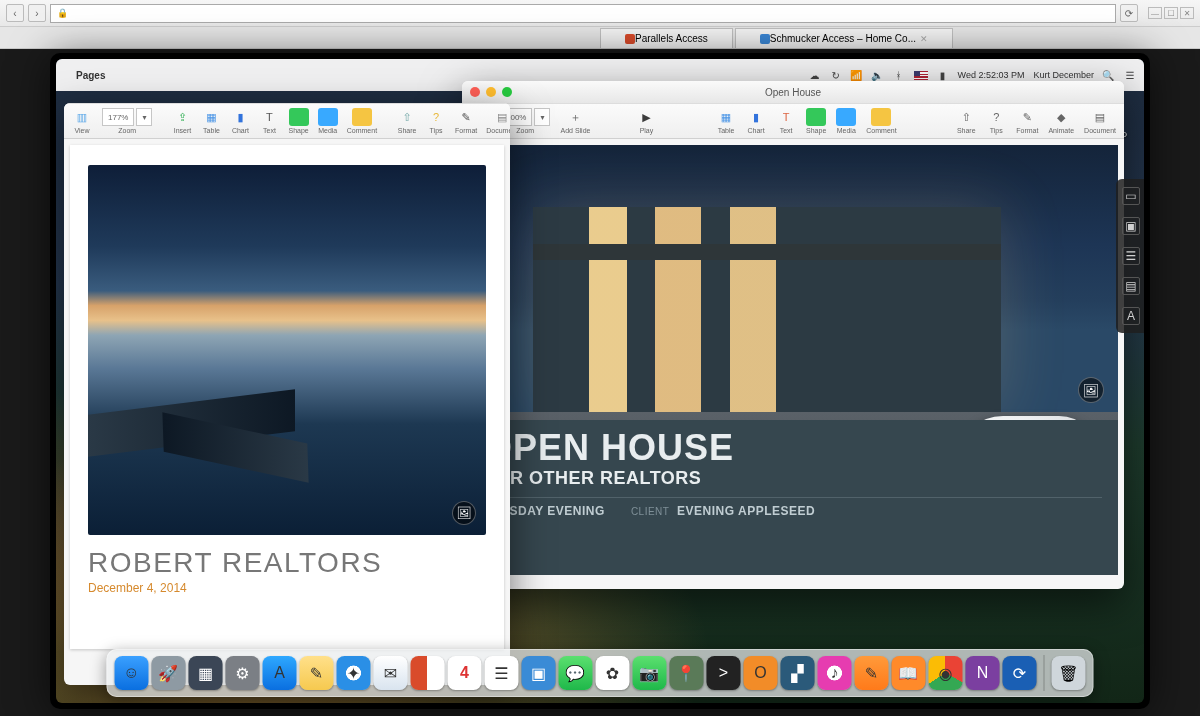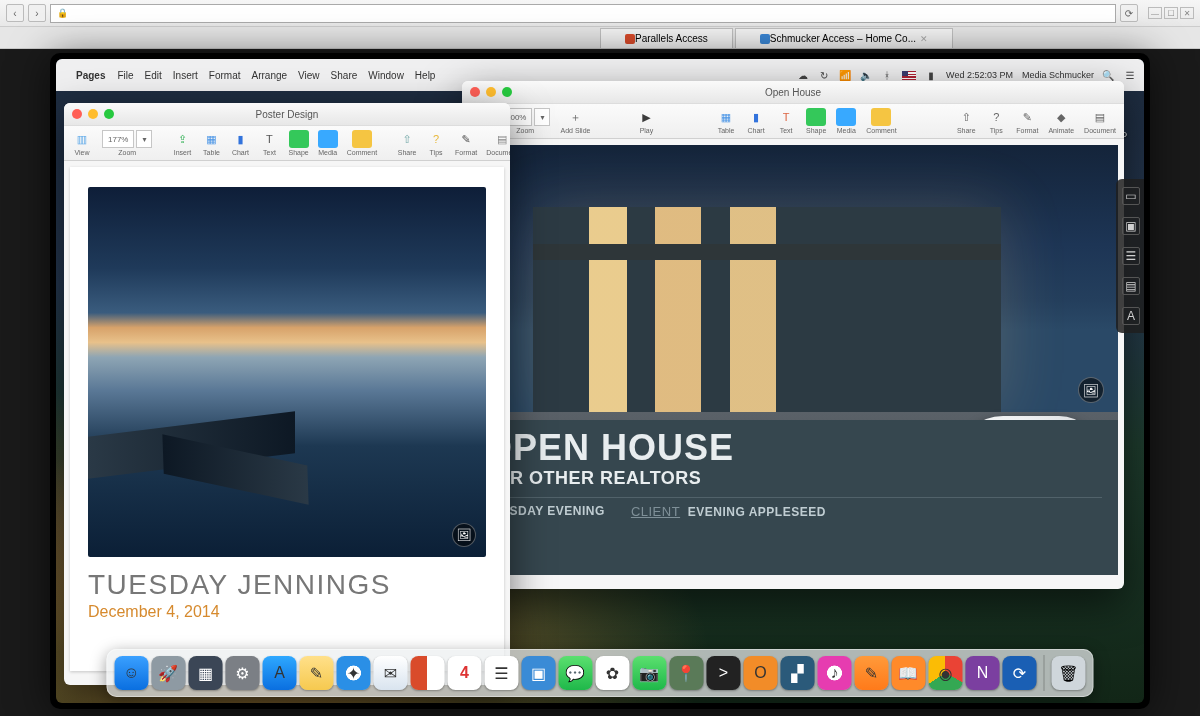--- a/index.html
+++ b/index.html
@@ -60,42 +60,42 @@
 .pages-win { left:8px; top:44px; width:446px; height:582px; }
 .pages-doc { background:#fff; margin:6px; height:calc(100% - 78px); box-shadow:0 1px 3px rgba(0,0,0,.2); padding:20px 18px; overflow:hidden; position:relative;}
 .pages-img { width:100%; height:370px; border-radius:2px; position:relative; overflow:hidden;
   background: linear-gradient(180deg,#0e1e38 0%,#1f3a5a 22%,#3a5c7e 34%,#d7a26a 38%,#e8c18a 42%,#8ea5b4 46%,#5a7896 55%,#1d3852 70%,#0b1f36 100%);
 }
 .pier { position:absolute; left:0; bottom:0; width:52%; height:44%; }
 .pier::before{content:"";position:absolute;left:0;bottom:56%;width:100%;height:26%;background:linear-gradient(90deg,#2a3946,#0d1824);transform:skewY(-7deg);}
 .pier::after{content:"";position:absolute;right:-6%;bottom:42%;width:70%;height:24%;background:linear-gradient(90deg,#0d1824,#2a3946);transform:skewY(14deg) rotate(-2deg);}
 .pages-img .photo-badge{position:absolute;right:10px;bottom:10px;width:24px;height:24px;border-radius:50%;background:rgba(0,0,0,.55);display:flex;align-items:center;justify-content:center;color:#fff;font-size:12px;border:1px solid rgba(255,255,255,.3);}
 .pages-name { font-size:28px; font-weight:200; letter-spacing:1.5px; color:#777; margin-top:12px; }
-.pages-date { font-size:16px; color:#d68a2e; margin-top:2px; }
+.pages-date { font-size:12px; color:#d68a2e; margin-top:2px; }
 
 
 .key-win { left:406px; top:22px; width:662px; height:508px; }
 .key-toolbar .tb-icon.play{color:#3c3c3c;}
 .key-slide { margin:6px; height:calc(100% - 78px); background:#0f1a22; position:relative; overflow:hidden;}
 .house { position:absolute; left:0; top:0; right:0; height:66%;
   background:
     linear-gradient(180deg,#14243a 0%,#1d3555 35%,#243f5d 55%,#2a4967 65%),
     #1a2a3c; }
 .house::after{content:"";position:absolute;left:10%;top:22%;width:72%;height:72%;background:
   linear-gradient(180deg,transparent 0 18%,#2e3639 18% 26%,transparent 26%),
   linear-gradient(90deg,transparent 0 12%, rgba(255,220,150,.9) 12% 20%, transparent 20% 26%, rgba(255,210,140,.85) 26% 36%, transparent 36% 42%, rgba(255,215,145,.85) 42% 52%, transparent 52% 100%),
   #2c3a43;
   box-shadow:0 0 60px rgba(255,210,140,.18);}
 .driveway{position:absolute;left:0;right:0;top:62%;height:42%;background:linear-gradient(180deg,#5a6168 0%,#3a4045 100%);}
 .car{position:absolute;right:3%;bottom:24%;width:140px;height:56px;background:radial-gradient(ellipse at 30% 30%,#fff,#c8ccd0);border-radius:44px 40px 10px 10px / 40px 40px 10px 10px;box-shadow:0 4px 10px rgba(0,0,0,.5);}
 .key-textband{position:absolute;left:0;right:0;bottom:0;height:36%;background:#36474f;padding:10px 16px;}
 .key-h1{font-size:36px;font-weight:700;color:#e8edef;letter-spacing:1px;line-height:1;}
 .key-h2{font-size:18px;font-weight:700;color:#e8edef;letter-spacing:.5px;margin-top:2px;}
 .key-row{display:flex;gap:26px;margin-top:8px;font-size:12px;color:#9fb0b8;letter-spacing:.5px;border-top:1px solid #51626a;padding-top:6px;}
-.key-row .lbl{font-size:13px;color:#7f9098;text-decoration:underline;}
+.key-row .lbl{font-size:10px;color:#7f9098;}
 .key-row .val{color:#c0cdd2;font-weight:600;}
 .key-slide .photo-badge{position:absolute;right:14px;top:54%;width:26px;height:26px;border-radius:50%;background:rgba(0,0,0,.55);display:flex;align-items:center;justify-content:center;color:#fff;font-size:13px;border:1px solid rgba(255,255,255,.3);}
 
 
 .dock { position:absolute; bottom:6px; left:50%; transform:translateX(-50%); height:48px; padding:4px 8px; background:rgba(235,238,240,.72); border-radius:10px; display:flex; align-items:center; gap:3px; box-shadow:0 4px 16px rgba(0,0,0,.4), inset 0 0 0 1px rgba(255,255,255,.4);}
 .dock-item { width:34px; height:34px; border-radius:8px; display:flex; align-items:center; justify-content:center; font-size:16px; box-shadow:0 1px 2px rgba(0,0,0,.3);}
 .dock-sep{width:1px;height:36px;background:rgba(0,0,0,.25);margin:0 4px;}
 
 
 .side-tools { position:absolute; right:-2px; top:120px; width:30px; background:rgba(30,30,30,.85); border-radius:6px 0 0 6px; padding:8px 0; display:flex; flex-direction:column; gap:12px; align-items:center;}
@@ -129,41 +129,30 @@
   </div>
 </div>
 
 <div class="viewport">
   <div class="mac-frame">
     <div class="mac-desktop">
 
       <div class="menubar">
         <span class="apple"></span>
         <span class="app-name">Pages</span>
-        <span class="menus" id="menus">
-            <span>File</span>
-            <span>Edit</span>
-            <span>Insert</span>
-            <span>Format</span>
-            <span>Arrange</span>
-            <span>View</span>
-            <span>Share</span>
-            <span>Window</span>
-            <span>Help</span>
-          </span>
         <span class="right">
           <span class="mb-ic">☁</span>
           <span class="mb-ic">↻</span>
           <span class="mb-ic">📶</span>
           <span class="mb-ic">🔈</span>
           <span class="mb-ic">ᚼ</span>
           <span class="mb-flag"></span>
           <span class="mb-ic">▮</span>
           <span>Wed 2:52:03 PM</span>
-          <span>Media Schmucker</span>
+          <span>Kurt December</span>
           <span class="mb-ic">🔍</span>
           <span class="mb-ic">☰</span>
         </span>
       </div>
 
       <div class="drive">
         <div class="drive-icon"></div>
         <div>Macintosh HD</div>
       </div>
 
@@ -260,28 +249,20 @@
               <div>
                   <div class="val">TUESDAY EVENING</div>
                 </div>
               <div><span class="lbl">CLIENT</span>&nbsp;&nbsp;<span class="val">EVENING APPLESEED</span></div>
             </div>
           </div>
         </div>
       </div>
 
       <div class="win pages-win">
-        <div class="titlebar">
-          <div class="traffic">
-            <span class="dot r"></span>
-            <span class="dot y"></span>
-            <span class="dot g"></span>
-          </div>
-          <span class="title">Poster Design</span>
-        </div>
         <div class="toolbar">
           <div class="tb-item">
               <div class="tb-icon" style="color:#5aa7e8">▥</div>
               <span>View</span>
             </div>
           <div class="tb-item">
             <div class="zoom-box">
                 <span class="seg">177%</span>
                 <span class="seg">▾</span>
               </div>
@@ -336,21 +317,21 @@
                 <div class="tb-icon" style="color: rgb(136, 136, 136);">▤</div>
                 <span>Document</span>
               </div>
             </div>
         </div>
         <div class="pages-doc">
           <div class="pages-img">
             <div class="pier"></div>
             <div class="photo-badge">🖼</div>
           </div>
-          <div class="pages-name">TUESDAY JENNINGS</div>
+          <div class="pages-name">ROBERT REALTORS</div>
           <div class="pages-date">December 4, 2014</div>
         </div>
       </div>
 
       <div class="dock">
         <span id="dock-items" style="display:flex;gap:3px">
             <span class="dock-item" style="background: linear-gradient(rgb(58, 160, 255), rgb(10, 111, 224)); color: rgb(51, 51, 51);">☺</span>
             <span class="dock-item" style="background: rgb(142, 154, 163); color: rgb(255, 255, 255);">🚀</span>
             <span class="dock-item" style="background: rgb(59, 70, 86); color: rgb(255, 255, 255);">▦</span>
             <span class="dock-item" style="background: rgb(123, 127, 133); color: rgb(255, 255, 255);">⚙</span>

